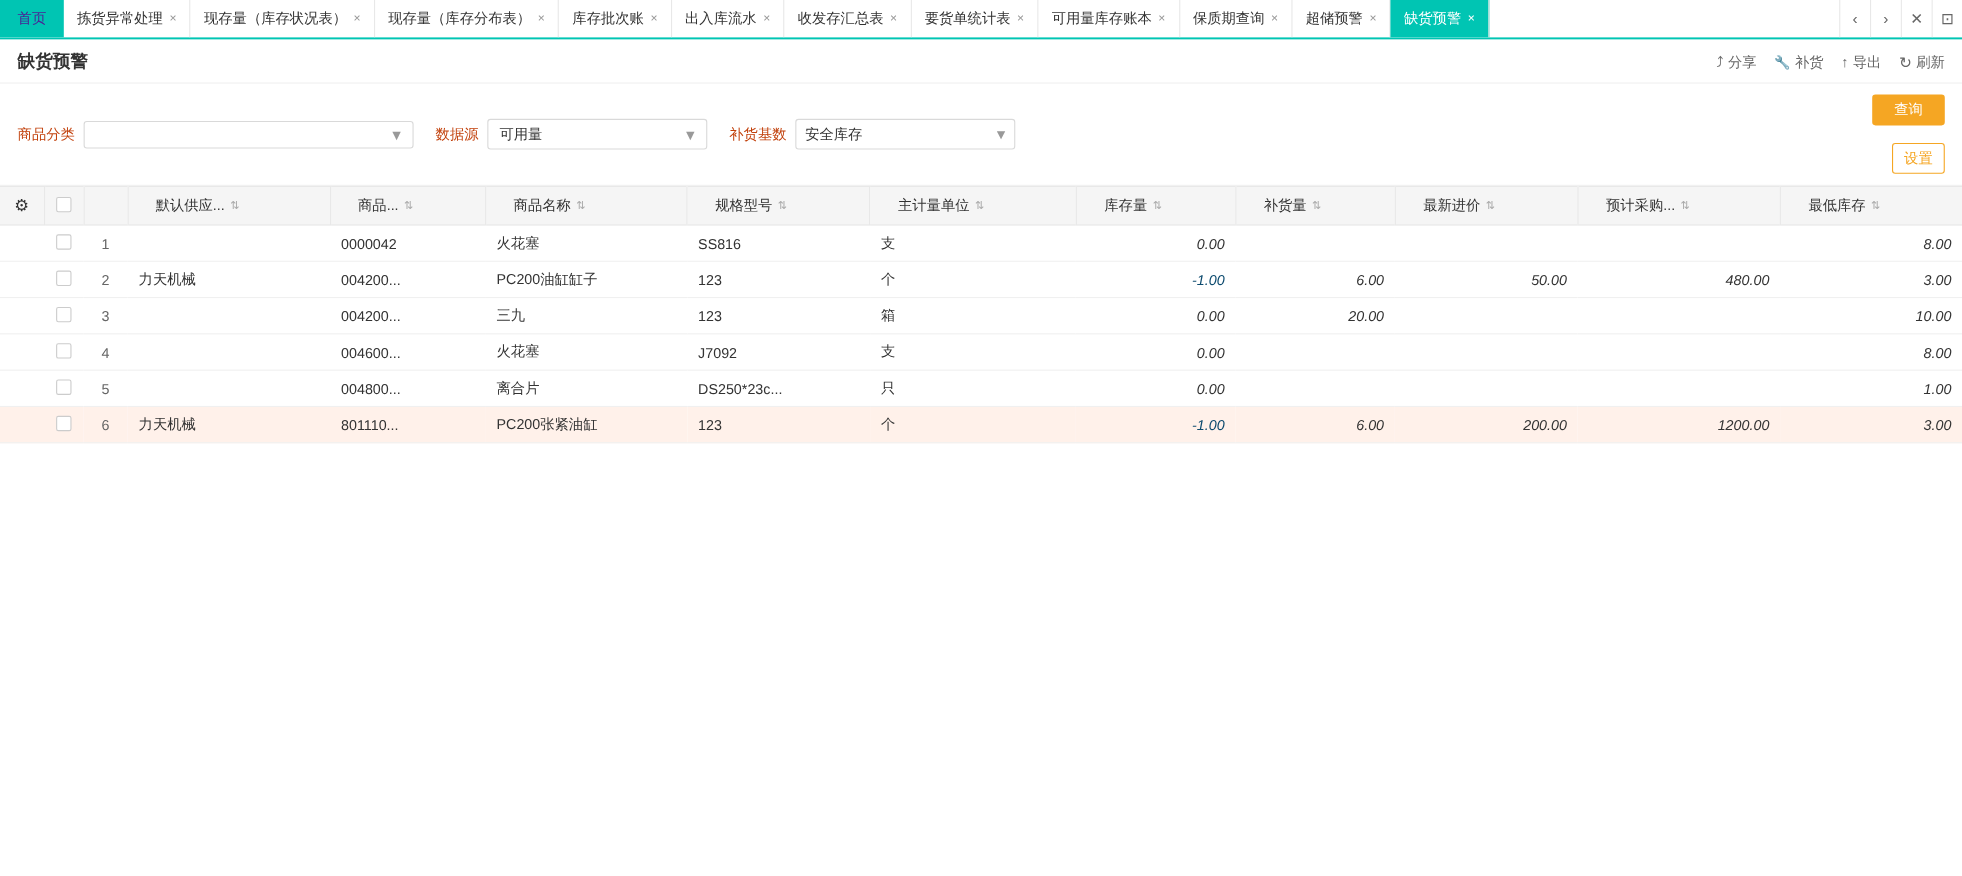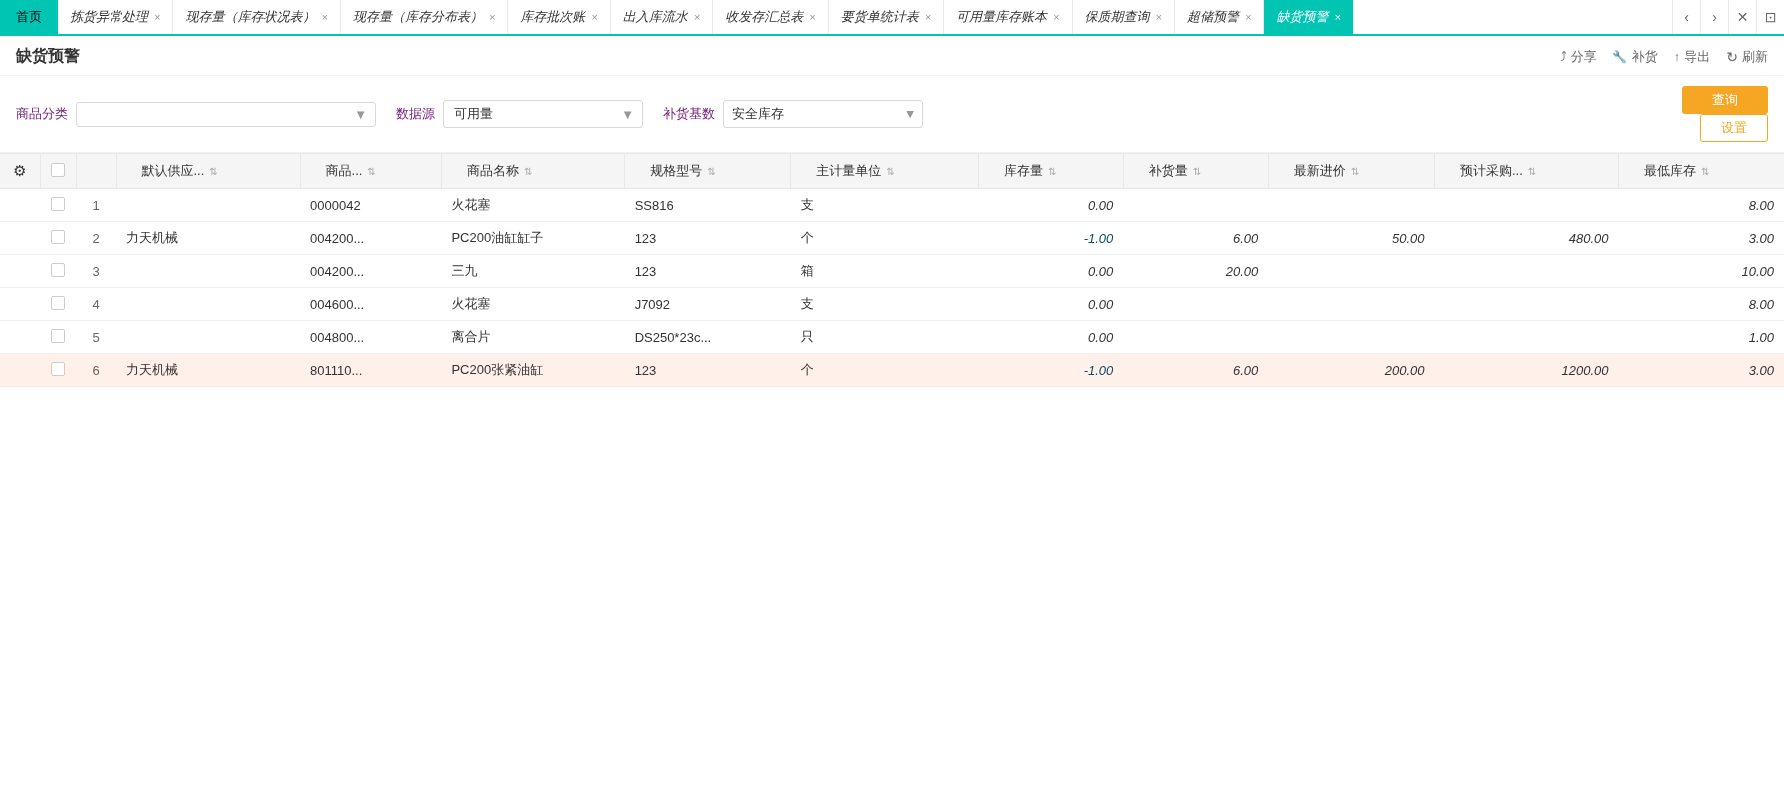--- a/index.html
+++ b/index.html
@@ -37,21 +37,21 @@
       color: #999;
       cursor: pointer;
     }
     .tab-item.active .tab-close { color: #fff; }
     .tab-home {
       padding: 0 16px;
       height: 100%;
       display: flex;
       align-items: center;
       background: #00c5b3;
-      color: #000000;
+      color: #4c1d95;
       font-size: 13px;
       cursor: pointer;
       flex-shrink: 0;
     }
     .tab-nav-btns {
       display: flex;
       align-items: center;
       margin-left: auto;
       height: 100%;
       flex-shrink: 0;
@@ -111,21 +111,21 @@
       padding: 10px 16px;
       gap: 20px;
       border-bottom: 1px solid #f0f0f0;
     }
     .filter-group {
       display: flex;
       align-items: center;
       gap: 8px;
     }
     .filter-label {
-      color: #701a75;
+      color: #c2410c;
       font-size: 13px;
       white-space: nowrap;
     }
     .filter-select {
       display: flex;
       align-items: center;
       border: 1px solid #d9d9d9;
       border-radius: 3px;
       padding: 4px 8px;
       min-width: 160px;
@@ -139,37 +139,37 @@
       color: #333;
     }
     .filter-select-arrow {
       color: #999;
       margin-left: 8px;
     }
     .filter-actions {
       margin-left: auto;
       display: flex;
       flex-direction: column;
-      gap: 0;
+      gap: 16px;
     }
     .btn-query {
       background: #f5a623;
       color: #fff;
       border: none;
       border-radius: 3px;
       padding: 5px 18px;
       cursor: pointer;
       font-size: 13px;
     }
     .btn-settings {
       background: #fff;
       color: #f5a623;
       border: 1px solid #f5a623;
       border-radius: 3px;
-      padding: 4px 20px;
+      padding: 4px 10px;
       cursor: pointer;
       font-size: 13px;
       margin-left: 18px;
     }
 
     
     .table-wrapper {
       overflow: auto;
       height: calc(796px - 36px - 52px - 60px - 4px);
     }
@@ -221,21 +221,21 @@
     .negative { color: #0c4a6e; }
   </style>
 </head>
 <body>
 
 <div class="tab-bar">
   <div class="tab-home">
     <span>首页</span>
   </div>
 
-  <div id="tab-items-container" style="display:flex;align-items:center;height:100%;overflow:hidden;flex:1;font-style:italic;">
+  <div id="tab-items-container" style="display:flex;align-items:center;height:100%;overflow:hidden;flex:1;">
       <div class="tab-item">
         <span>拣货异常处理</span>
         <span class="tab-close">×</span>
       </div>
       <div class="tab-item">
         <span>现存量（库存状况表）</span>
         <span class="tab-close">×</span>
       </div>
       <div class="tab-item">
         <span>现存量（库存分布表）</span>

